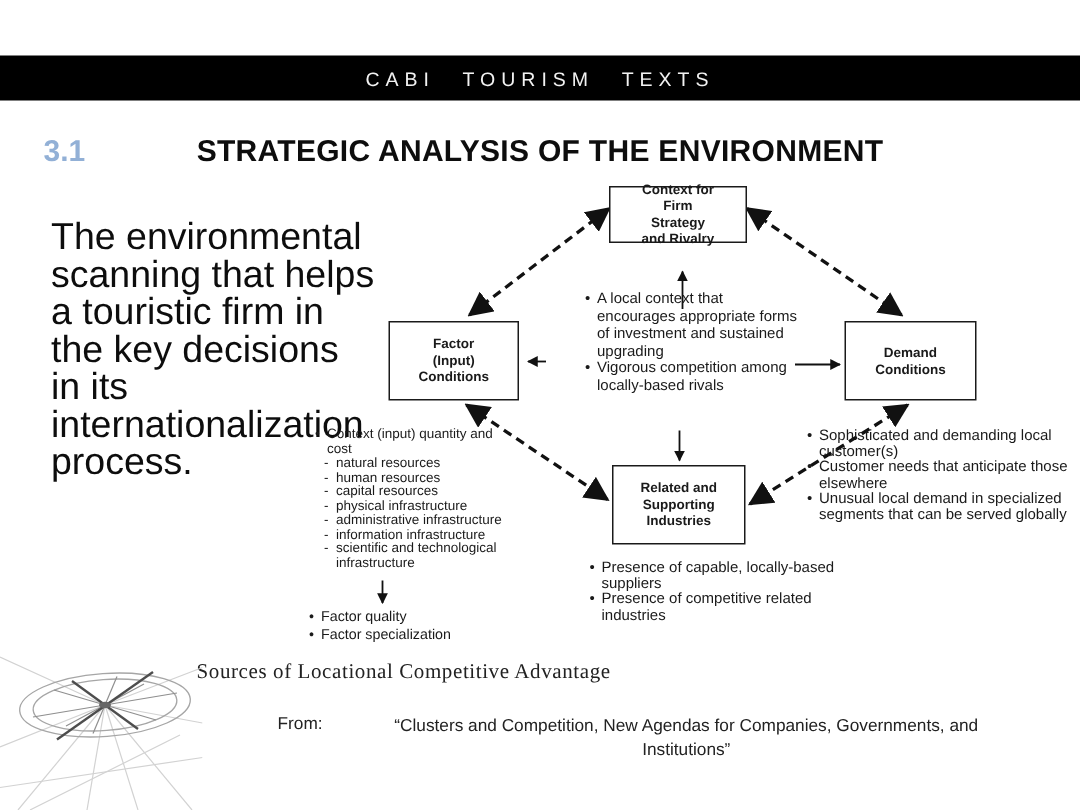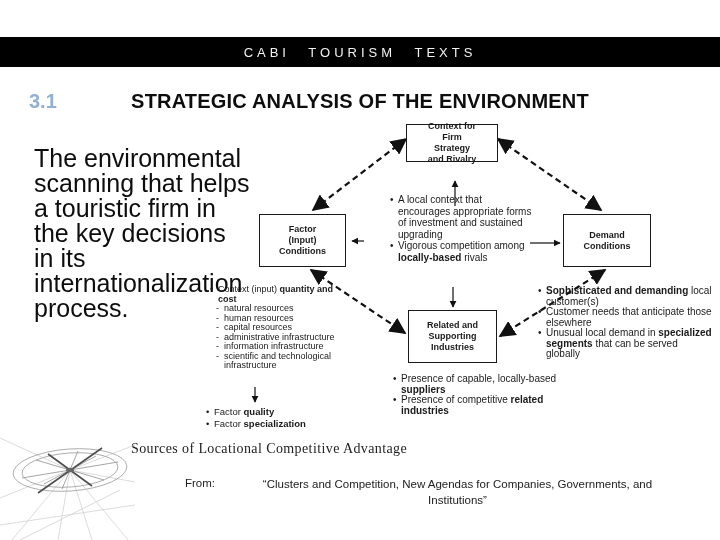--- a/index.html
+++ b/index.html
@@ -26,21 +26,21 @@
   
   .blk{position:absolute;color:#1a1a1a;}
   .li{padding-left:8px;text-indent:-8px;}
   .mk{display:inline-block;width:8px;text-indent:0;}
   .center-bullets{left:390px;top:194px;width:146px;font-size:10px;line-height:11.5px;}
   .right-bullets{left:538px;top:286px;width:176px;font-size:10px;line-height:10.5px;}
   .bottom-bullets{left:393px;top:374px;width:168px;font-size:10px;line-height:10.5px;}
   .factor-block{left:210px;top:285px;width:175px;font-size:9px;line-height:9.5px;}
   .factor-block .head{width:116px;}
   .quality-block{left:206px;top:406px;width:170px;font-size:9.5px;line-height:12px;}
-  .b{font-weight:bold;}
+  .b{font-weight:normal;}
   
   .caption{position:absolute;left:131px;top:441px;font-family:"Liberation Serif",serif;
            font-size:14px;letter-spacing:.4px;color:#222;}
   .src-label{position:absolute;left:185px;top:477px;font-size:11.5px;color:#222;}
   .src-body{position:absolute;left:235px;top:477px;width:445px;text-align:center;
             font-size:11.5px;line-height:15.5px;color:#222;}
   
   .lines{position:absolute;left:0;top:0;pointer-events:none;}
   .compass{position:absolute;left:0;top:420px;pointer-events:none;}
 </style>
@@ -98,20 +98,21 @@
   <div class="blk center-bullets">
     <div class="li"><span class="mk">•</span><span>A local  context that encourages appropriate forms of investment and sustained upgrading</span><span class="b"></span><span></span></div>
     <div class="li"><span class="mk">•</span><span>Vigorous competition among </span><span class="b">locally-based</span><span> rivals</span></div>
   </div>
 
   <div class="blk factor-block">
     <div class="li head"><span class="mk">•</span><span>Context (input) </span><span class="b">quantity and cost</span></div>
     <div class="li" style="padding-left:14px;"><span class="mk">-</span><span>natural resources</span></div>
     <div class="li" style="padding-left:14px;"><span class="mk">-</span><span>human resources</span></div>
     <div class="li" style="padding-left:14px;"><span class="mk">-</span><span>capital resources</span></div>
+    <div class="li" style="padding-left:14px;"><span class="mk">-</span><span>physical infrastructure</span></div>
     <div class="li" style="padding-left:14px;"><span class="mk">-</span><span>administrative infrastructure</span></div>
     <div class="li" style="padding-left:14px;"><span class="mk">-</span><span>information infrastructure</span></div>
     <div class="li" style="padding-left:14px;width:150px;"><span class="mk">-</span><span>scientific and technological infrastructure</span></div>
   </div>
 
   <div class="blk quality-block">
     <div class="li"><span class="mk">•</span><span>Factor </span><span class="b">quality</span></div>
     <div class="li"><span class="mk">•</span><span>Factor </span><span class="b">specialization</span></div>
   </div>
 

